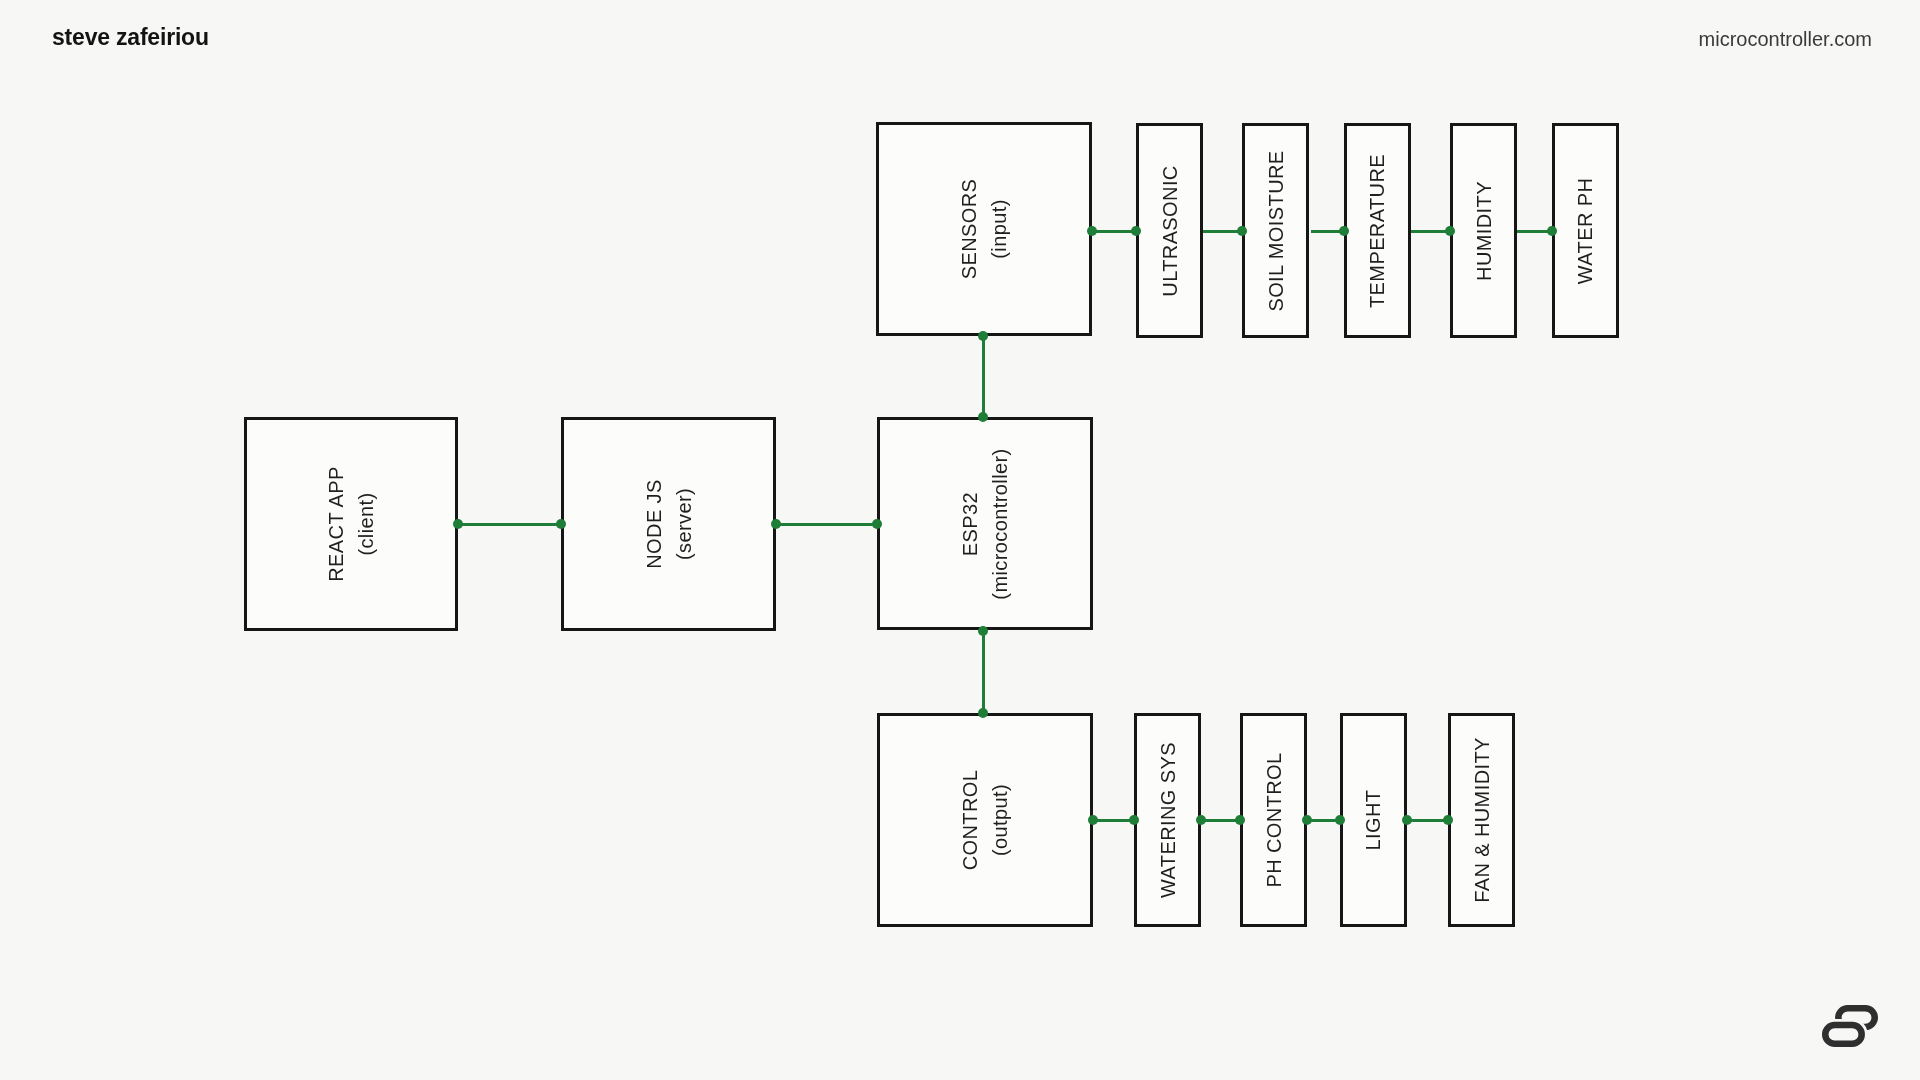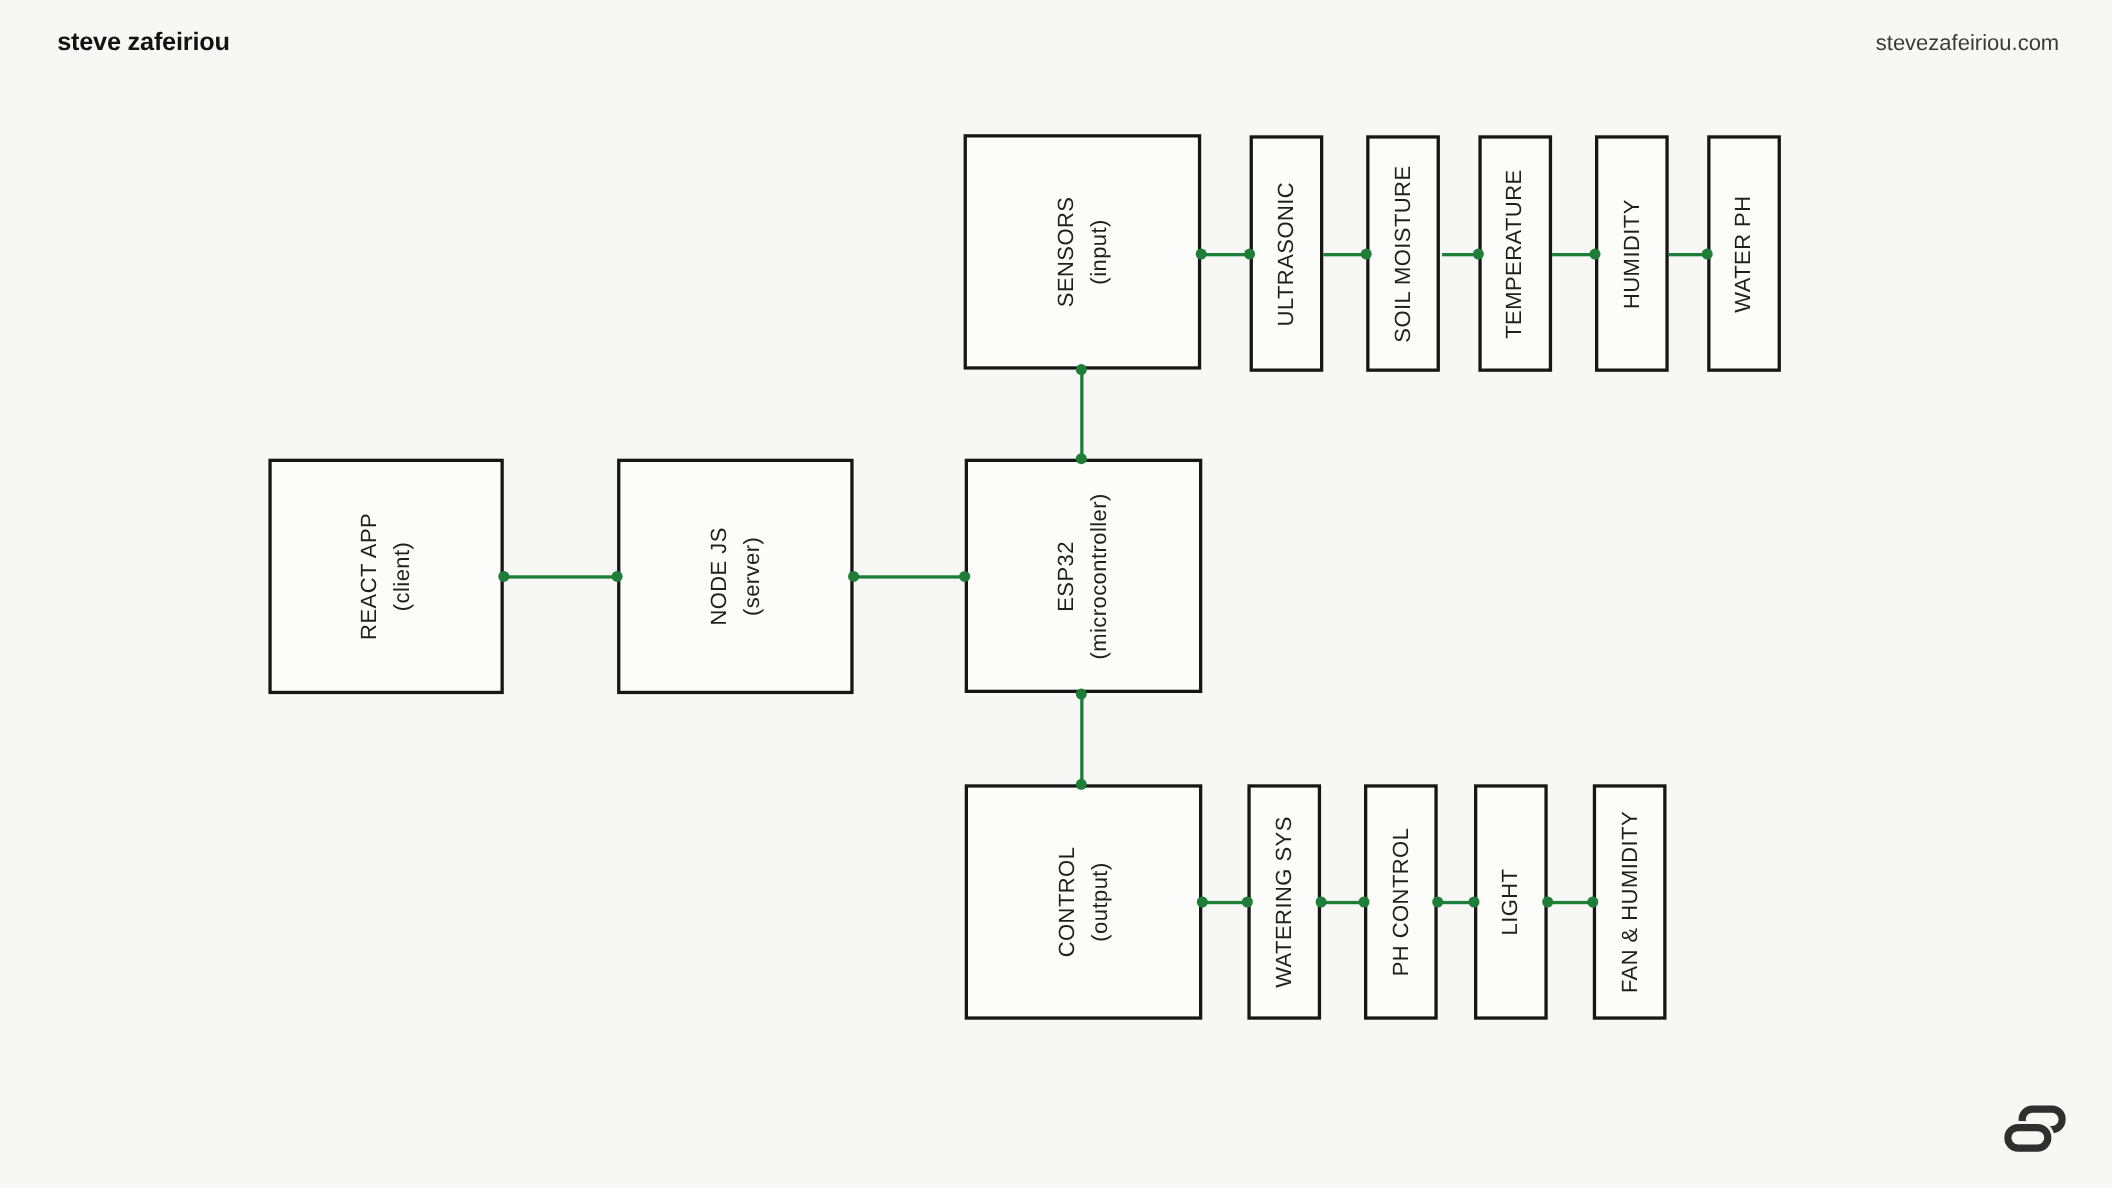--- a/index.html
+++ b/index.html
@@ -80,21 +80,21 @@
   }
   .logo svg rect { stroke: var(--logo, #2f2f2f); }
   .logo svg rect.halo { stroke: var(--page-bg, #f7f7f5); }
 </style>
 </head>
 <body>
 
 <div class="page">
 
   <div class="brand">steve zafeiriou</div>
-  <div class="site-url">stevezafeiriou.com</div>
+  <div class="site-url">microcontroller.com</div>
 
   <div class="node" style="left:244px;top:417px;width:214px;height:214px">
     <div class="rot">
       <span>REACT APP</span>
       <span>(client)</span>
     </div>
   </div>
 
   <div class="node" style="left:561px;top:417px;width:215px;height:214px">
     <div class="rot">

